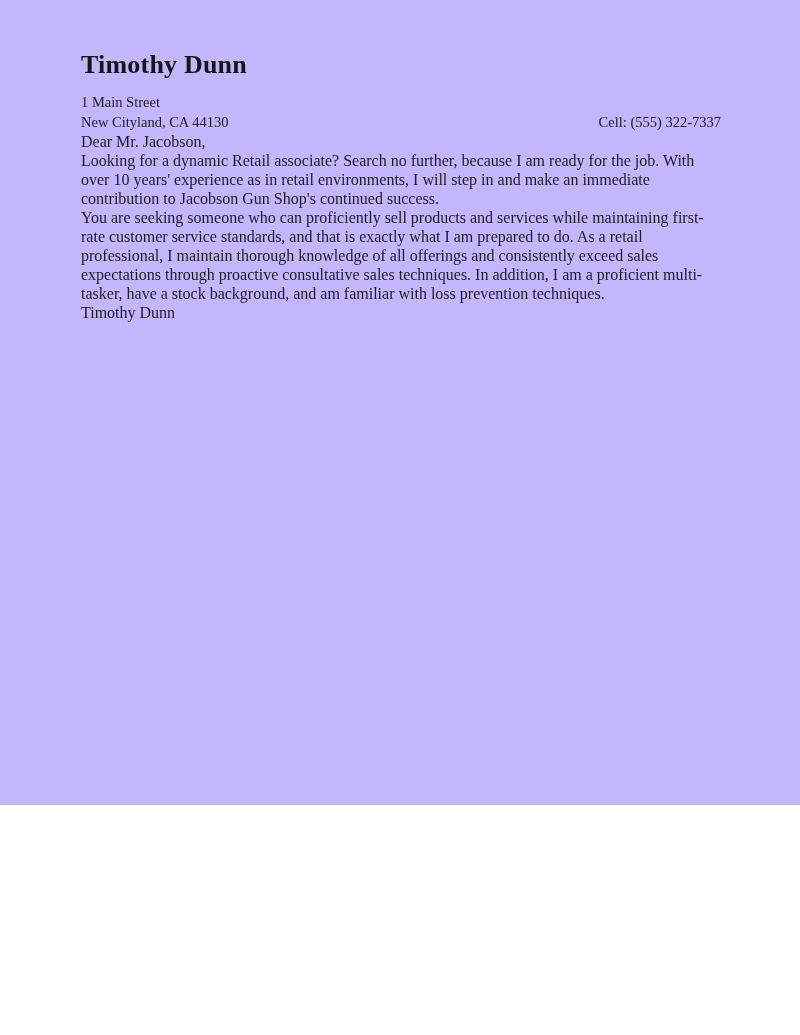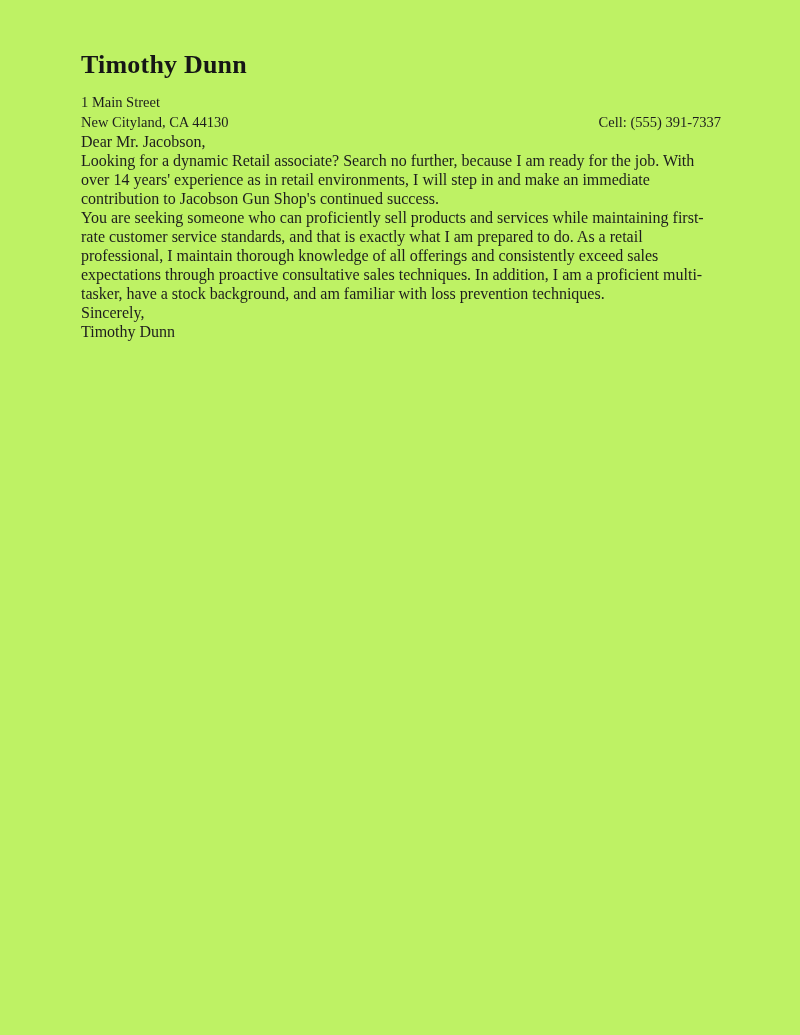--- a/index.html
+++ b/index.html
@@ -10,23 +10,23 @@
   body {
     width: 800px;
     height: 1035px;
     font-family: "Liberation Serif", "DejaVu Serif", serif;
     color: #1d1d1d;
     overflow: hidden;
   }
   .page {
     box-sizing: border-box;
     width: 800px;
-    height: 1035px;
+    height: 805px;
     padding: 51px 79px 3px 81px;
-    background: #bef264;
+    background: #c4b5fd;
   }
   .name-heading {
     font-size: 26px;
     font-weight: bold;
     letter-spacing: 0.2px;
     margin: 0 0 13px 0;
     line-height: 28px;
     color: #161616;
   }
   .header-row {
@@ -59,30 +59,29 @@
 <div class="page">
 
   <h1 class="name-heading">Timothy Dunn</h1>
 
   <div class="header-row">
     <div class="address-block">
       <div>1 Main Street</div>
       <div>New Cityland, CA 44130</div>
     </div>
     <div class="contact-block">
-      <div>Cell: (555) 391-7337</div>
+      <div>Cell: (555) 322-7337</div>
     </div>
   </div>
 
   <div class="letter-body">
     <p class="salutation">Dear Mr. Jacobson,</p>
 
-    <p class="para">Looking for a dynamic Retail associate? Search no further, because I am ready for the job. With over 14 years' experience as in retail environments, I will step in and make an immediate contribution to Jacobson Gun Shop's continued success.</p>
+    <p class="para">Looking for a dynamic Retail associate? Search no further, because I am ready for the job. With over 10 years' experience as in retail environments, I will step in and make an immediate contribution to Jacobson Gun Shop's continued success.</p>
 
     <p class="para">You are seeking someone who can proficiently sell products and services while maintaining first-rate customer service standards, and that is exactly what I am prepared to do. As a retail professional, I maintain thorough knowledge of all offerings and consistently exceed sales expectations through proactive consultative sales techniques. In addition, I am a proficient multi-tasker, have a stock background, and am familiar with loss prevention techniques.</p>
 
 
-    <p class="closing">Sincerely,</p>
 
     <p class="signature">Timothy Dunn</p>
   </div>
 
 </div>
 
 </body></html>

